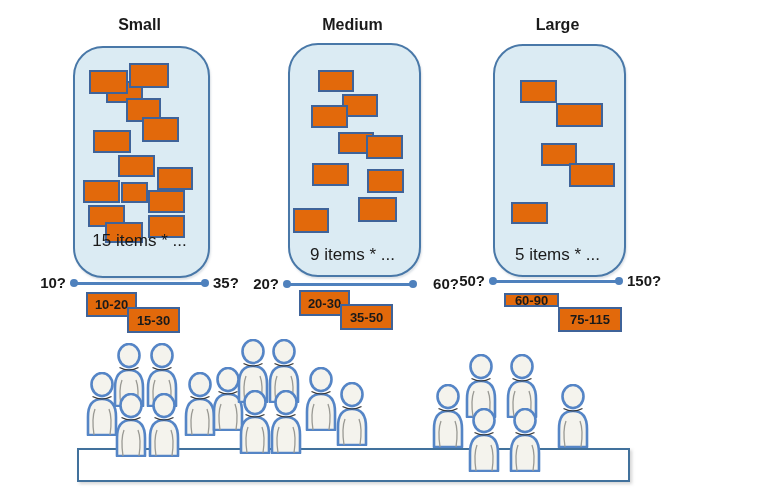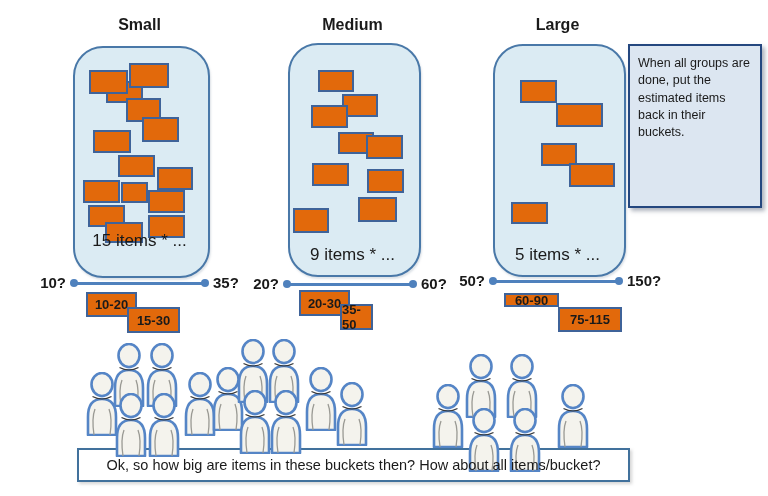--- a/index.html
+++ b/index.html
@@ -82,23 +82,23 @@
       <div class="range-dot" style="left: 70px; top: 279px;"></div>
       <div class="range-dot" style="left: 201px; top: 279px;"></div>
       <div class="range-label" style="left: 22px; top: 274px; width: 44px; text-align: right;">10?</div>
       <div class="range-label" style="left: 213px; top: 274px; width: 50px;">35?</div>
       <div class="estimate-card" style="left: 86px; top: 292px; width: 51px; height: 25px;">10-20</div>
       <div class="estimate-card" style="left: 127px; top: 307px; width: 53px; height: 26px;">15-30</div>
       <div class="range-line" style="left: 287px; top: 283px; width: 126px;"></div>
       <div class="range-dot" style="left: 283px; top: 280px;"></div>
       <div class="range-dot" style="left: 409px; top: 280px;"></div>
       <div class="range-label" style="left: 235px; top: 275px; width: 44px; text-align: right;">20?</div>
-      <div class="range-label" style="left: 421px; top: 275px; width: 50px;">60?</div>
+      <div class="range-label" style="left: 421px; top: 275px; width: 50px; text-align: center;">60?</div>
       <div class="estimate-card" style="left: 299px; top: 290px; width: 51px; height: 26px; text-align: center;">20-30</div>
-      <div class="estimate-card" style="left: 340px; top: 304px; width: 33px; height: 26px;">35-50</div>
+      <div class="estimate-card" style="left: 340px; top: 304px; width: 53px; height: 26px;">35-50</div>
       <div class="range-line" style="left: 493px; top: 280px; width: 126px;"></div>
       <div class="range-dot" style="left: 489px; top: 277px;"></div>
       <div class="range-dot" style="left: 615px; top: 277px;"></div>
       <div class="range-label" style="left: 441px; top: 272px; width: 44px; text-align: right;">50?</div>
       <div class="range-label" style="left: 627px; top: 272px; width: 50px;">150?</div>
       <div class="estimate-card" style="left: 504px; top: 293px; width: 55px; height: 14px;">60-90</div>
       <div class="estimate-card" style="left: 558px; top: 307px; width: 64px; height: 25px;">75-115</div>
     </div>
   <div class="question-box"></div>
   <div id="people-layer">
@@ -229,17 +229,13 @@
           <ellipse class="phead" cx="18" cy="12.5" rx="10.5" ry="11.5"></ellipse>
         </svg></div>
       <div class="person" style="left: 555px; top: 384px;"><svg viewBox="0 0 36 64" width="36" height="64">
           <path class="pbody" d="M4,63 L4,45 Q4,27 18,27 Q32,27 32,45 L32,63 Z"></path>
           <path class="parm" d="M10,63 Q7.5,46 11,37"></path>
           <path class="parm" d="M26,63 Q28.5,46 25,37"></path>
           <path class="pneck" d="M8.5,24.5 Q18,29.5 27.5,24.5"></path>
           <ellipse class="phead" cx="18" cy="12.5" rx="10.5" ry="11.5"></ellipse>
         </svg></div>
     </div>
-  <div class="question-text">Ok, so how big are items in these buckets then? How about all items/bucket?</div>
-  <div class="note-box">
-    <span>When all groups are done, put the estimated items back in their buckets.</span>
-  </div>
 </div>
 
 </body></html>

